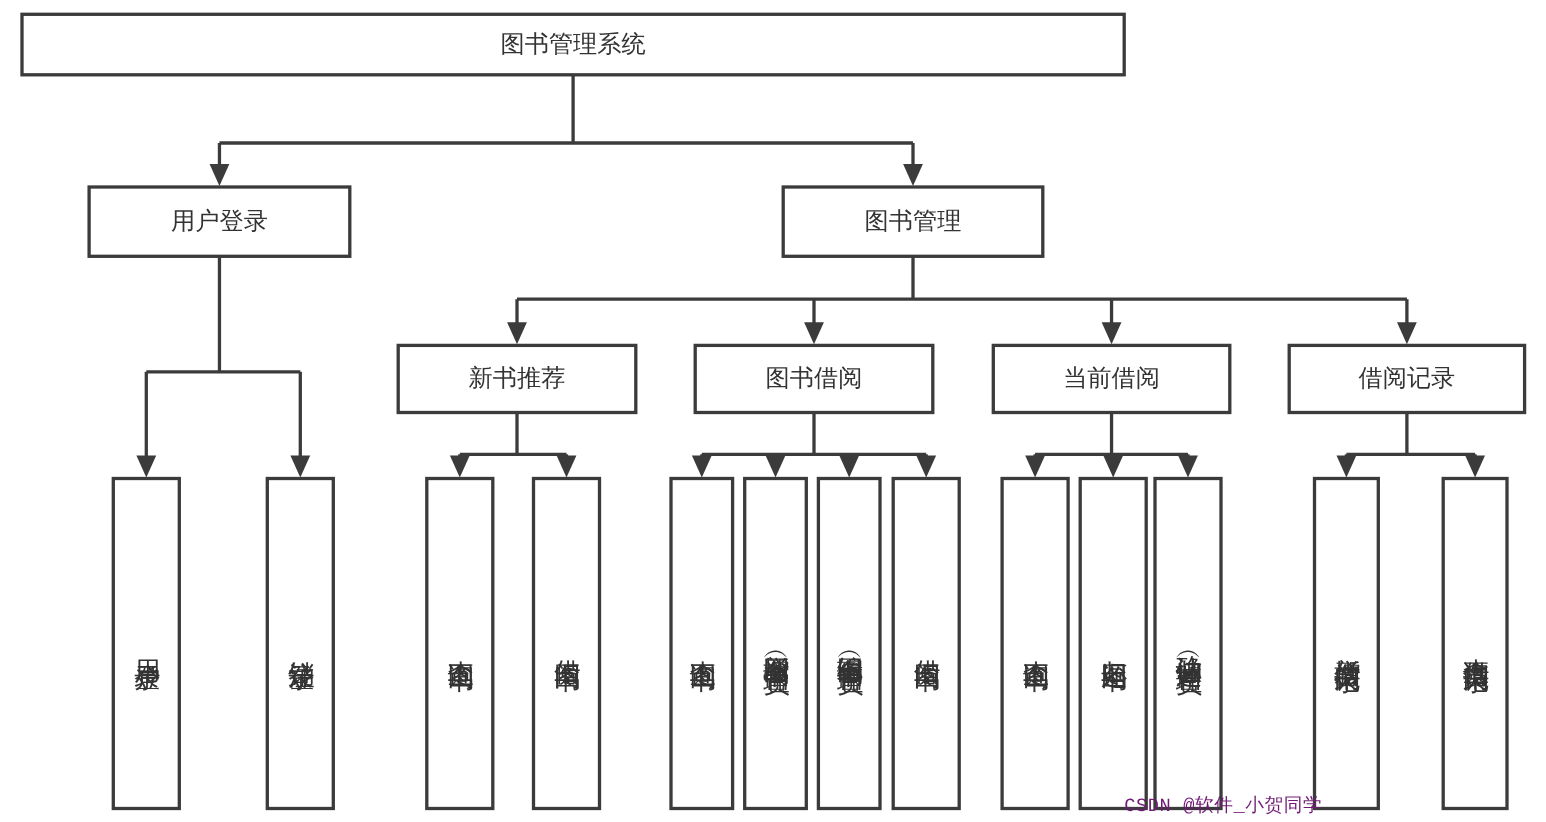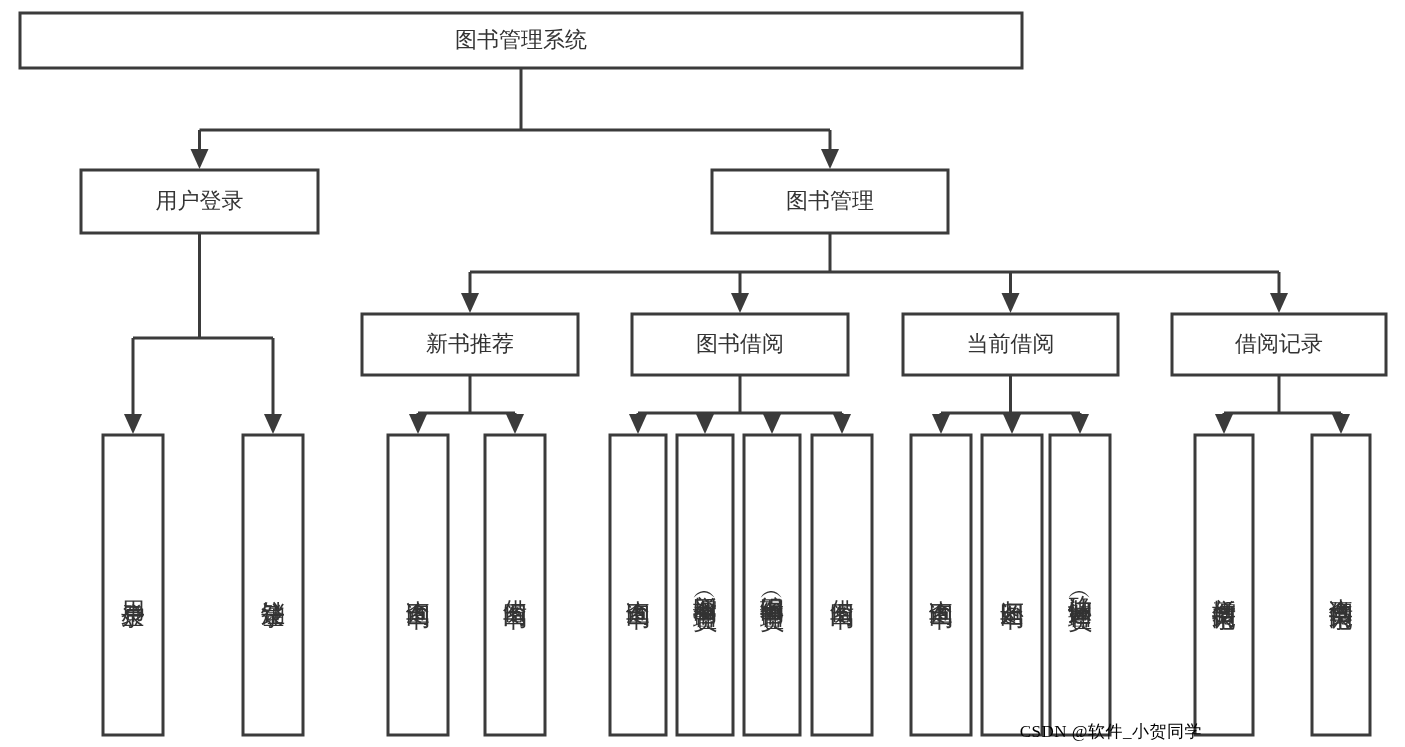--- a/index.html
+++ b/index.html
@@ -63,23 +63,23 @@
     align-items: center;
     justify-content: center;
     text-align: center;
     white-space: nowrap;
     pointer-events: none;
   }
   .watermark {
     position: absolute;
     right: 8px;
     bottom: 4px;
-    font-family: Liberation Serif, serif;
+    font-family: Liberation Mono, monospace;
     font-size: 17px;
-    color: #000000;
+    color: #701a75;
     letter-spacing: 0.5px;
     white-space: nowrap;
   }
 </style>
 </head>
 <body>
 
 <div id="diagram-root">
 
   <svg id="flow-svg" viewBox="0 0 1405 747">

